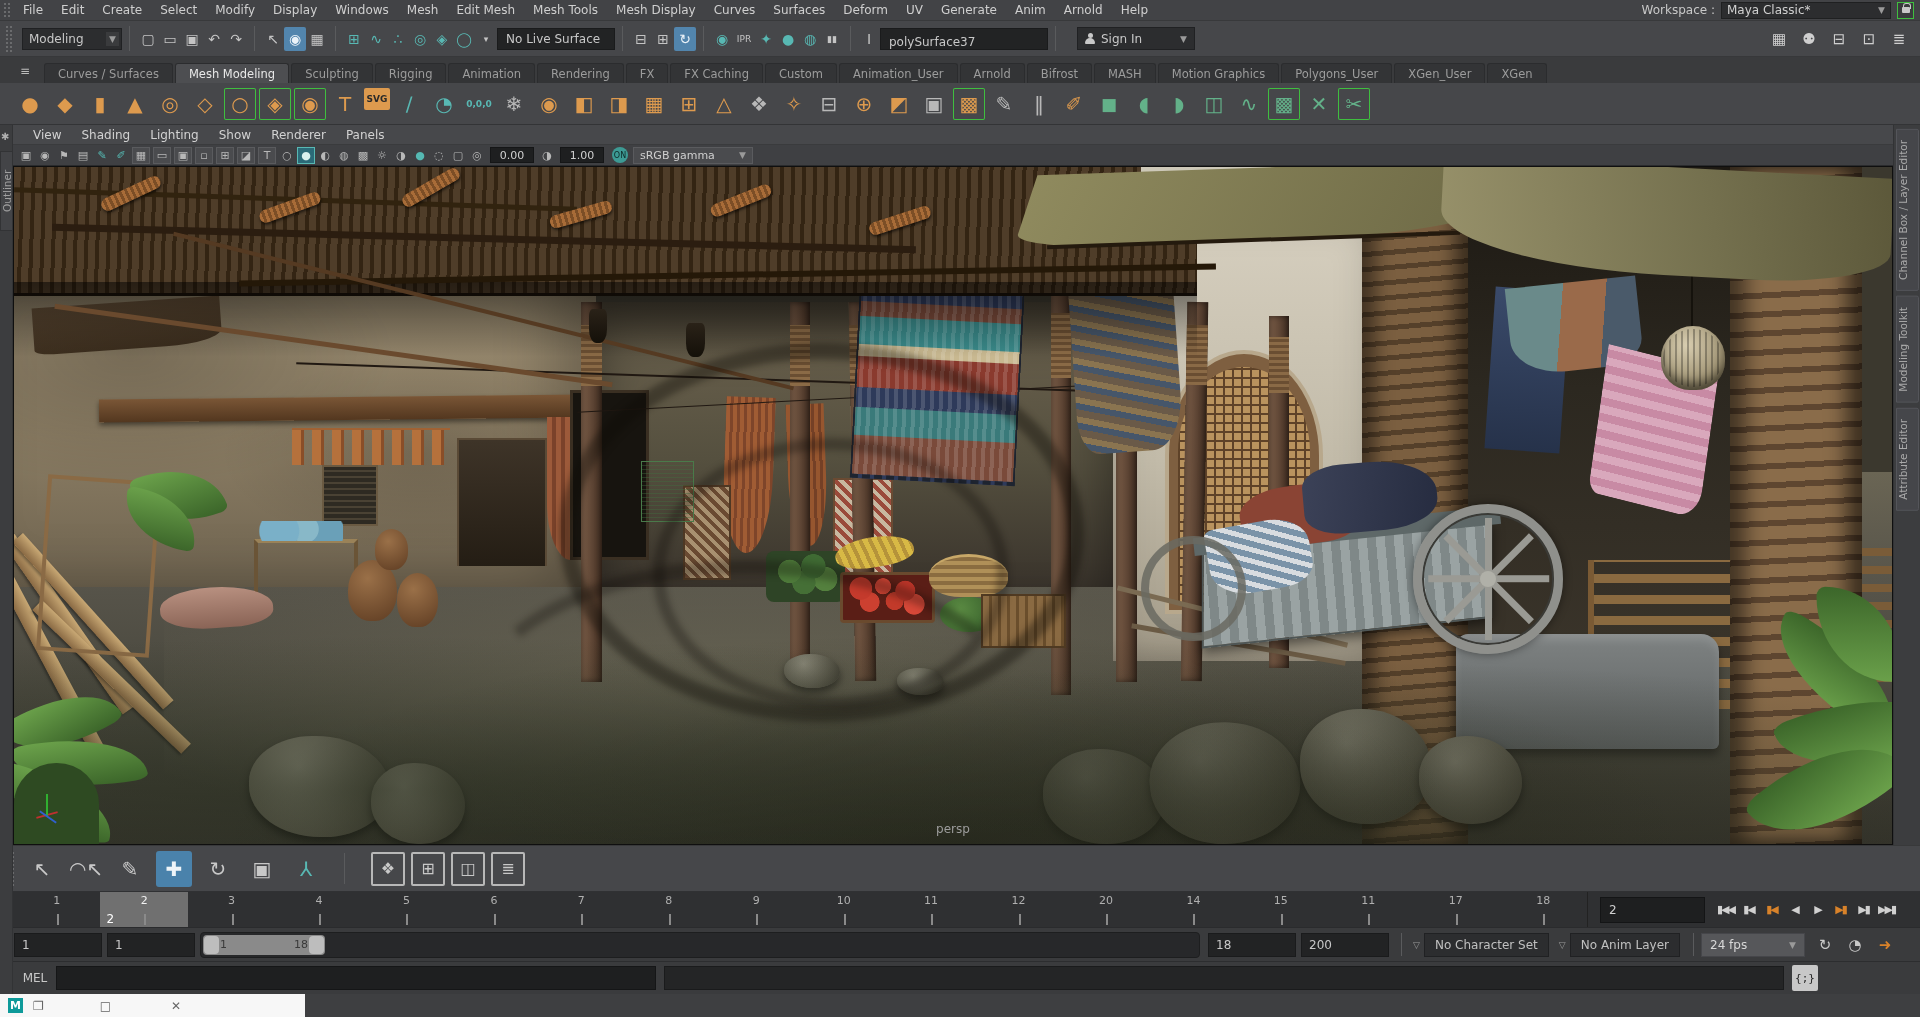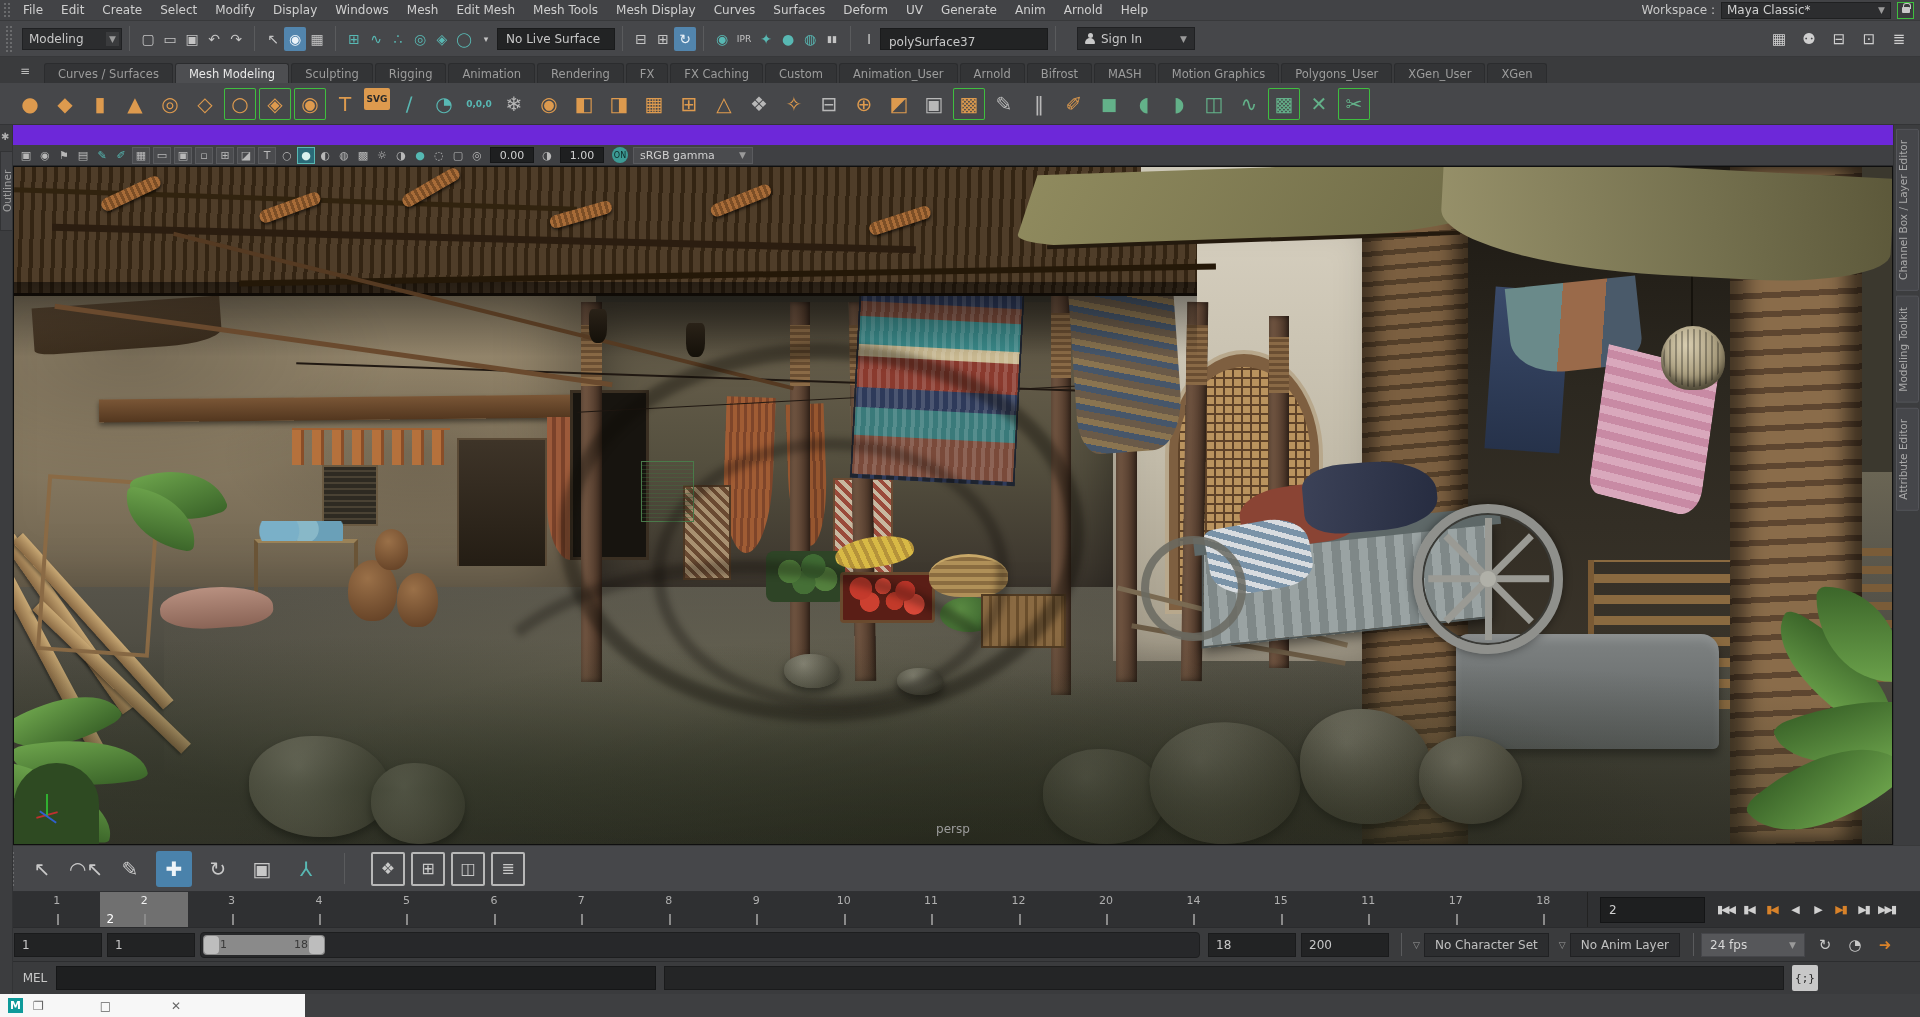--- a/index.html
+++ b/index.html
@@ -604,20 +604,31 @@
 
   <div id="right-strip">
     <div style="display:flex;flex-direction:column;gap:5px">
 
     <div class="v-tab">Channel Box / Layer Editor</div>
         <div class="v-tab">Modeling Toolkit</div>
         <div class="v-tab">Attribute Editor</div>
       </div>
   </div>
 
+  <div class="row" id="panel-menubar">
+    <div style="display:flex">
+
+    <span class="pmenu">View</span>
+        <span class="pmenu">Shading</span>
+        <span class="pmenu">Lighting</span>
+        <span class="pmenu">Show</span>
+        <span class="pmenu">Renderer</span>
+        <span class="pmenu">Panels</span>
+      </div>
+  </div>
 
   <div class="row" id="vp-toolbar">
     <div style="display:flex;gap:1px">
 
     <div class="vtb-ico">
           <span>▣</span>
         </div>
         <div class="vtb-ico">
           <span>◉</span>
         </div>

